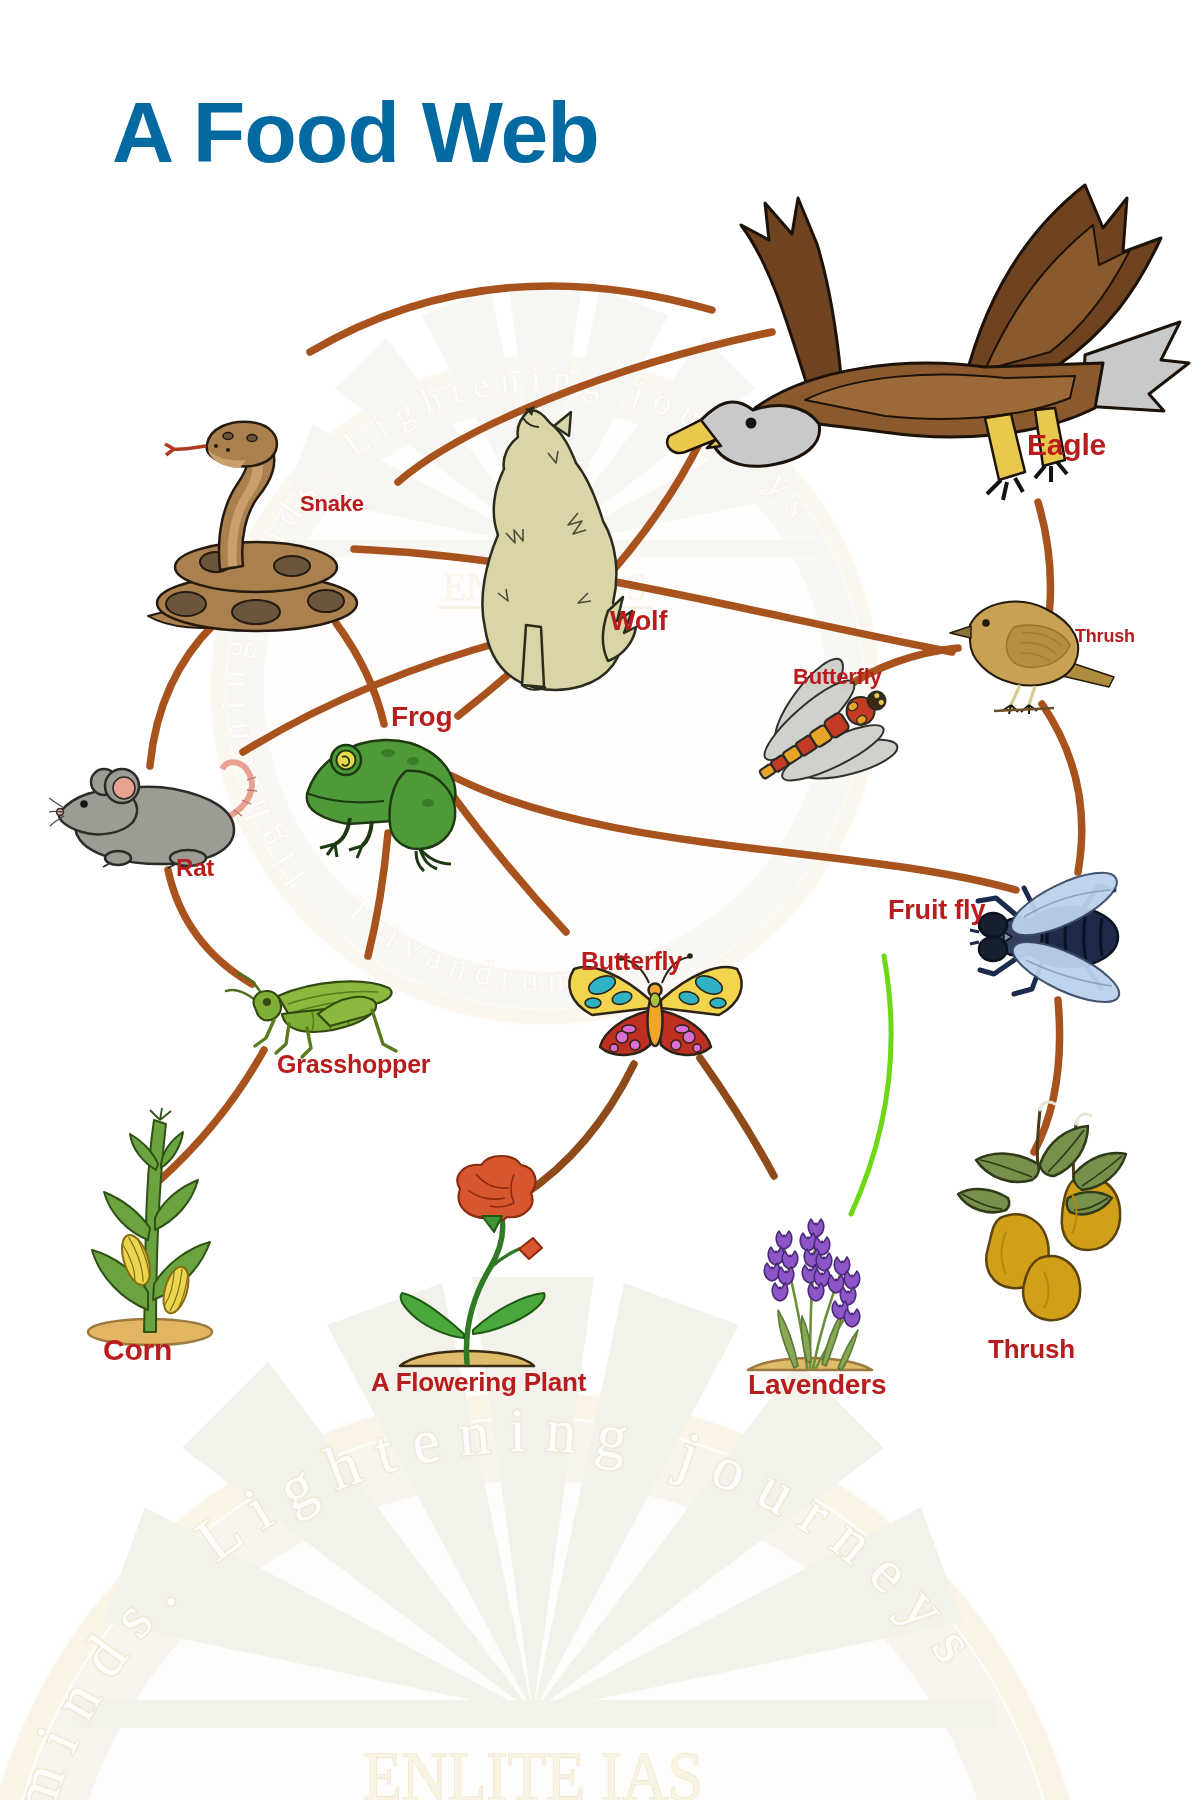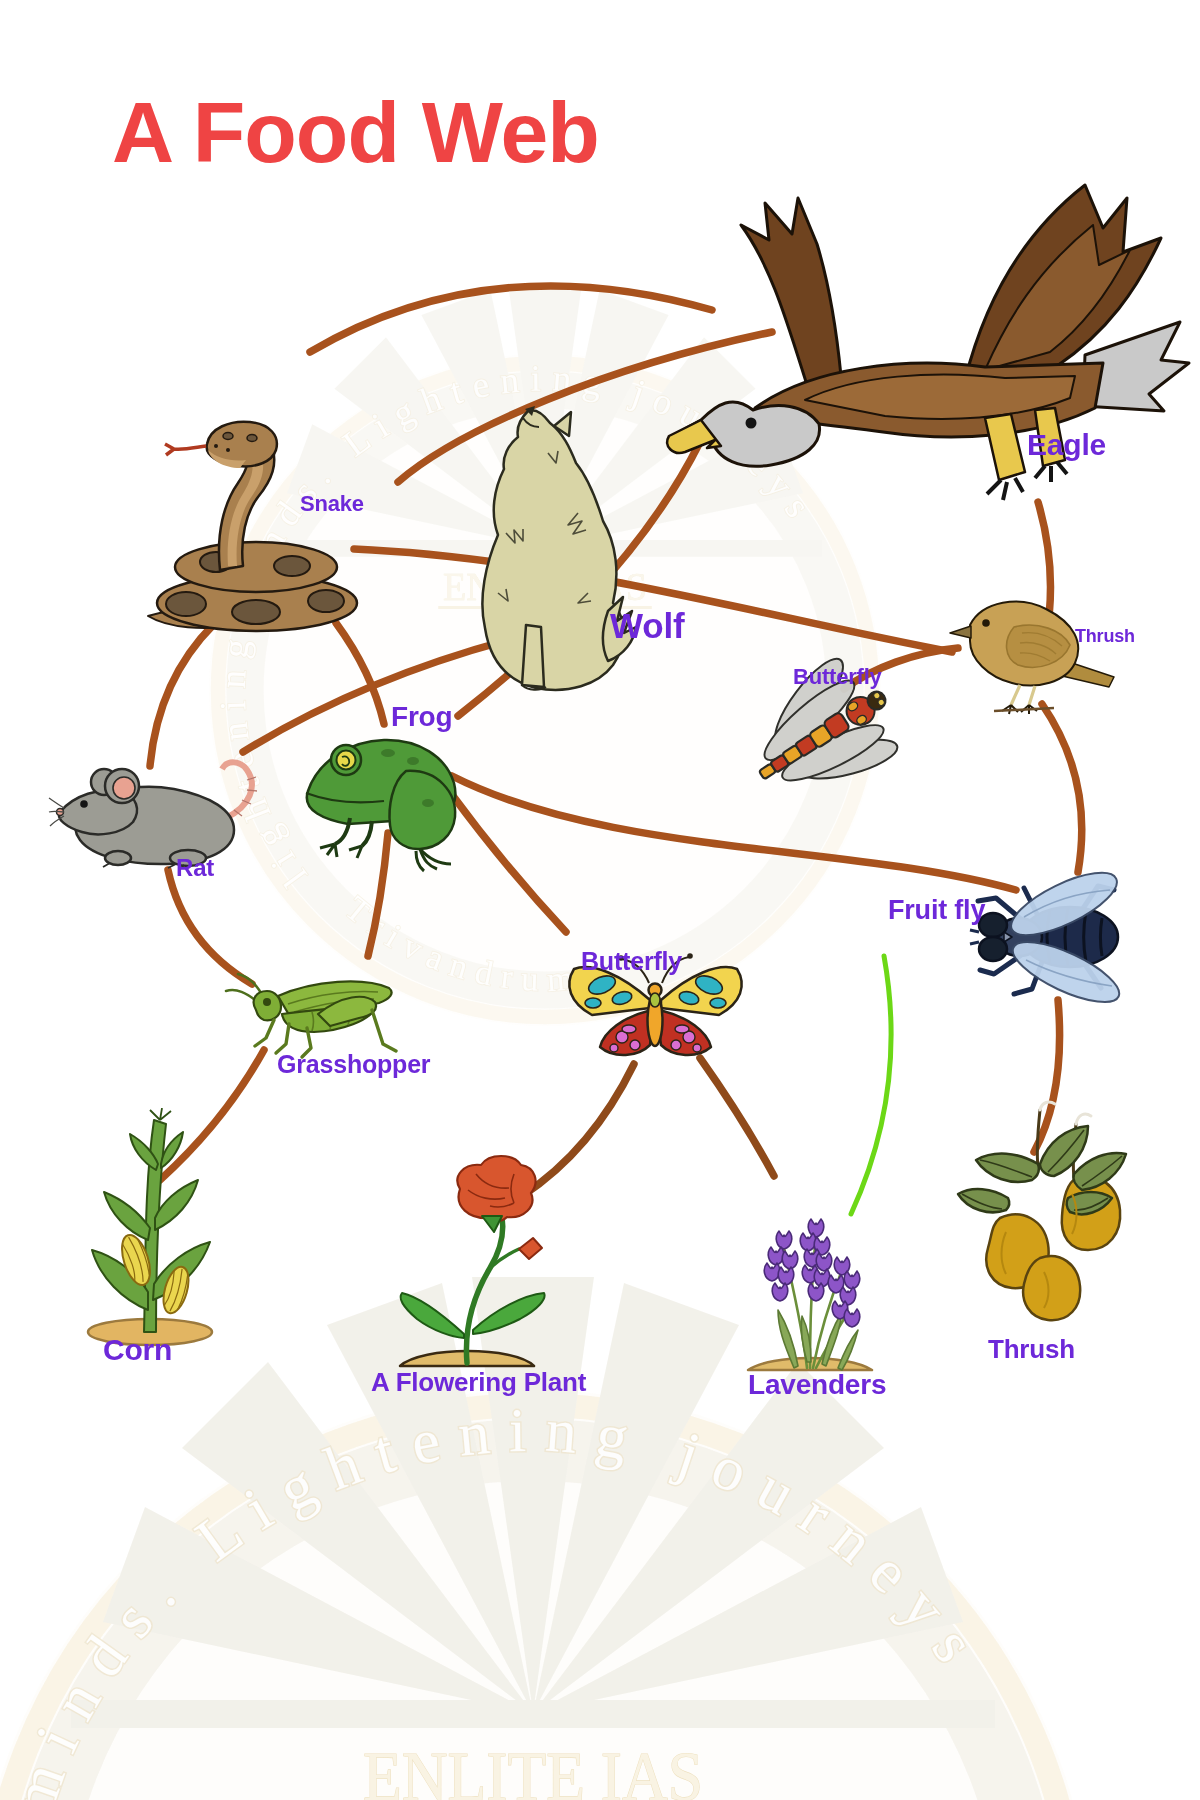--- a/index.html
+++ b/index.html
@@ -1,22 +1,22 @@
 <!DOCTYPE html>
 <html><head>
 <meta charset="utf-8">
 <style>
   html,body{margin:0;padding:0;background:#ffffff;}
   #stage{position:relative;width:1200px;height:1800px;background:#ffffff;overflow:hidden;
          font-family:"Liberation Sans",sans-serif;}
   .layer{position:absolute;left:0;top:0;}
-  .org-label{position:absolute;color:#6d28d9;font-weight:700;white-space:nowrap;
+  .org-label{position:absolute;color:#b91c1c;font-weight:700;white-space:nowrap;
              letter-spacing:-0.2px;z-index:6;}
   #page-title{position:absolute;left:112px;top:83px;font-size:86px;font-weight:700;
-              color:#ef4444;letter-spacing:-1px;z-index:6;}
+              color:#0369a1;letter-spacing:-1px;z-index:6;}
   .illus{position:absolute;z-index:4;}
   svg text{font-family:"Liberation Serif",serif;}
 </style>
 </head>
 <body>
 
 <div id="stage">
 
   <svg class="layer" width="1200" height="1800" viewBox="0 0 1200 1800">
     <defs>
@@ -459,21 +459,21 @@
       </g>
       <path fill="#d2a018" stroke="#5a4410" d="M 92 160 C 112 153 130 166 132 188 C 134 210 120 224 100 222 C 82 220 72 204 76 186 C 79 172 84 164 92 160 Z"></path>
       <g stroke="#b5880f" stroke-width="2" fill="none">
         <path d="M 124 96 C 130 108 130 124 124 136 M 58 134 C 52 148 52 164 58 176 M 96 174 C 102 186 102 200 96 210"></path>
       </g>
     </g>
   </svg>
 
   <div class="org-label" style="left:1027px;top:428px;font-size:30px">Eagle</div>
   <div class="org-label" style="left:300px;top:491px;font-size:22px">Snake</div>
-  <div class="org-label" style="left:610px;top:606px;font-size:35px">Wolf</div>
+  <div class="org-label" style="left:610px;top:606px;font-size:27px">Wolf</div>
   <div class="org-label" style="left:1075px;top:626px;font-size:18px">Thrush</div>
   <div class="org-label" style="left:793px;top:664px;font-size:22px">Butterfly</div>
   <div class="org-label" style="left:391px;top:701px;font-size:28px">Frog</div>
   <div class="org-label" style="left:176px;top:854px;font-size:24px">Rat</div>
   <div class="org-label" style="left:888px;top:895px;font-size:27px">Fruit fly</div>
   <div class="org-label" style="left:581px;top:947px;font-size:25px">Butterfly</div>
   <div class="org-label" style="left:277px;top:1050px;font-size:25px">Grasshopper</div>
   <div class="org-label" style="left:103px;top:1333px;font-size:30px">Corn</div>
   <div class="org-label" style="left:371px;top:1367px;font-size:26px">A Flowering Plant</div>
   <div class="org-label" style="left:748px;top:1369px;font-size:28px">Lavenders</div>

